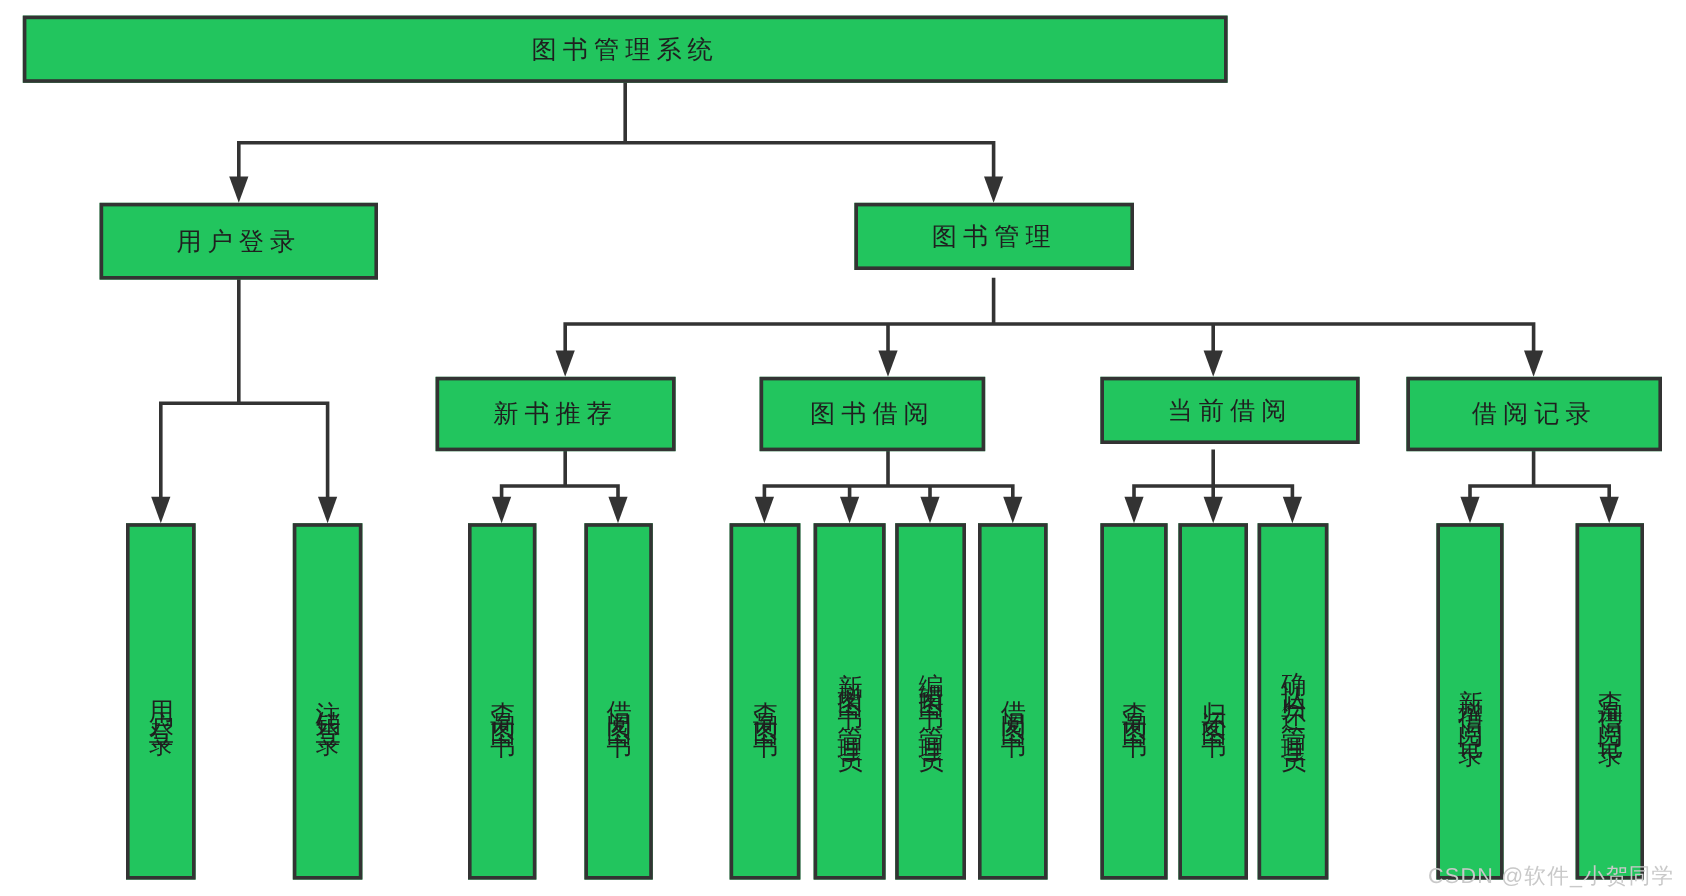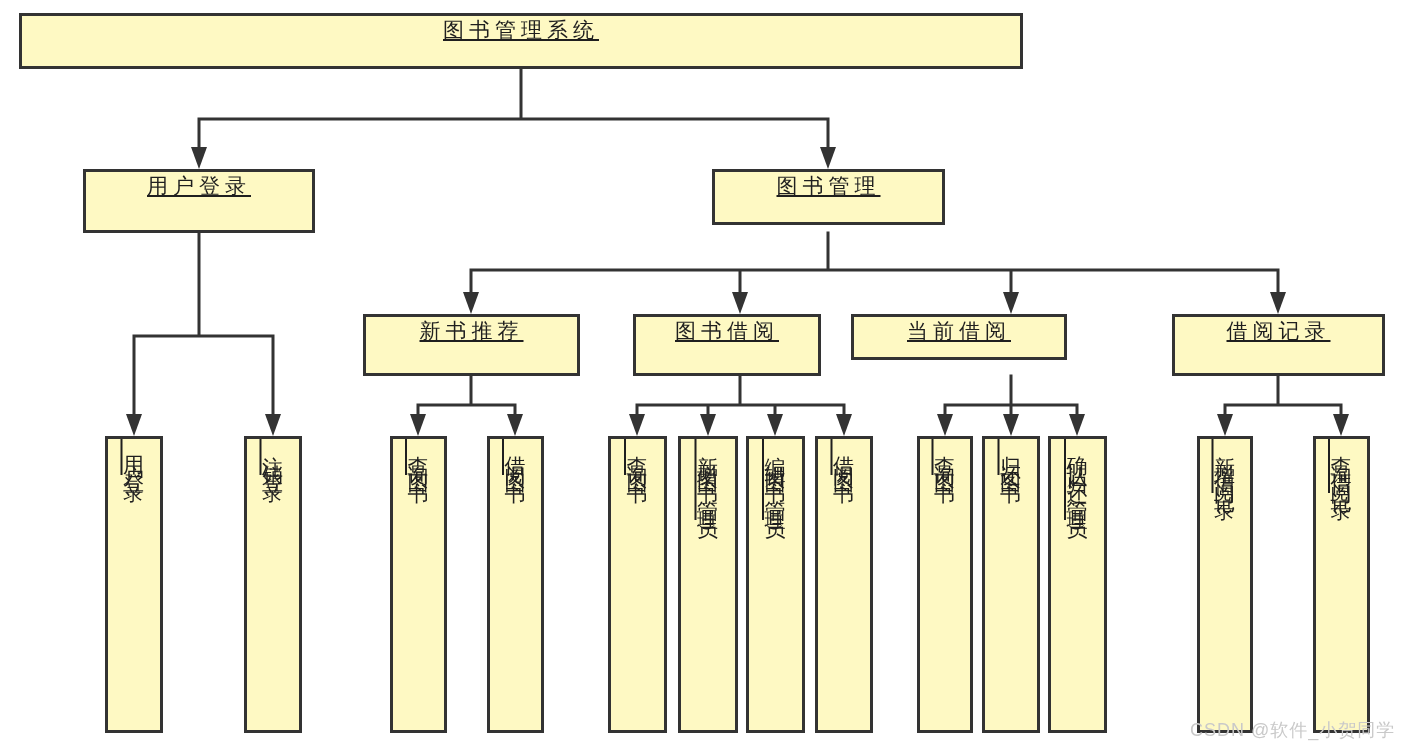--- a/index.html
+++ b/index.html
@@ -2,22 +2,22 @@
 <html><head>
 <meta charset="utf-8">
 <style>
   html,body{margin:0;padding:0;background:#fff;}
   .canvas{
     position:relative;width:1405px;height:747px;background:#ffffff;
     font-family:"Liberation Sans",sans-serif;color:#1f1f1f;overflow:hidden;
   }
   svg.connectors{position:absolute;left:0;top:0;z-index:1;}
   .node{
-    position:absolute;box-sizing:border-box;border:3px solid #333333;background:#fef9c3;
-    display:flex;justify-content:center;z-index:2;text-decoration:underline;
+    position:absolute;box-sizing:border-box;border:3px solid #333333;background:#22c55e;
+    display:flex;align-items:center;justify-content:center;z-index:2;
   }
   .node-h span{font-size:21px;letter-spacing:5px;white-space:nowrap;}
   .node-v span{
     writing-mode:vertical-rl;text-orientation:mixed;
     font-size:21px;letter-spacing:9px;line-height:1;white-space:nowrap;
   }
   .watermark{
     position:absolute;left:1190px;top:718px;z-index:5;
     font-size:18px;letter-spacing:1px;color:#c9c9c9;white-space:nowrap;
   }
@@ -78,27 +78,27 @@
     <span>图书管理系统</span>
   </div>
 
   <div class="node node-h" style="left:83px;top:169px;width:232px;height:64px">
     <span>用户登录</span>
   </div>
   <div class="node node-h" style="left:712px;top:169px;width:233px;height:56px">
     <span>图书管理</span>
   </div>
 
-  <div class="node node-h" style="left:363px;top:314px;width:217px;height:62px">
+  <div class="node node-h" style="left:363px;top:314px;width:200px;height:62px">
     <span>新书推荐</span>
   </div>
   <div class="node node-h" style="left:633px;top:314px;width:188px;height:62px">
     <span>图书借阅</span>
   </div>
-  <div class="node node-h" style="left:851px;top:314px;width:216px;height:46px">
+  <div class="node node-h" style="left:917px;top:314px;width:216px;height:56px">
     <span>当前借阅</span>
   </div>
   <div class="node node-h" style="left:1172px;top:314px;width:213px;height:62px">
     <span>借阅记录</span>
   </div>
 
   <div class="node node-v" style="left:105px;top:436px;width:58px;height:297px">
     <span>用户登录</span>
   </div>
   <div class="node node-v" style="left:244px;top:436px;width:58px;height:297px">

